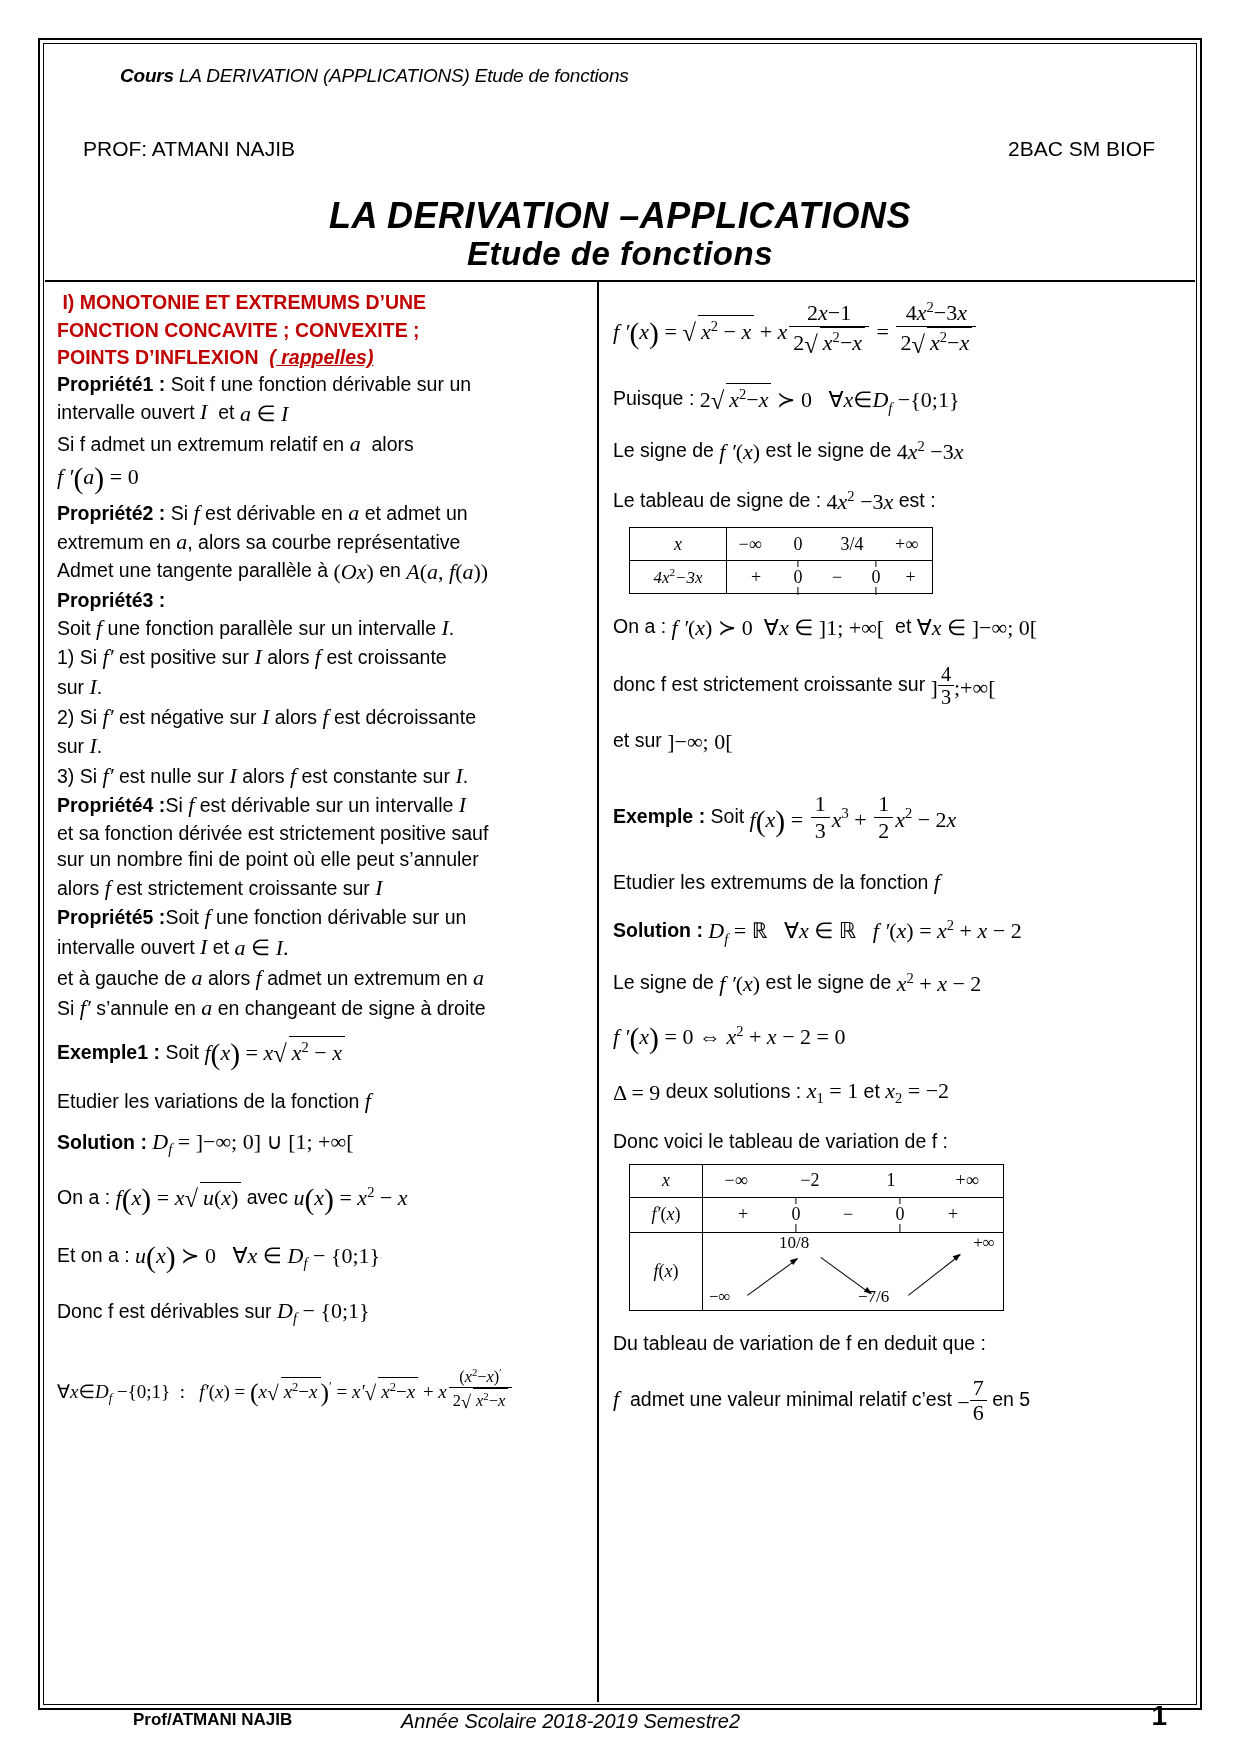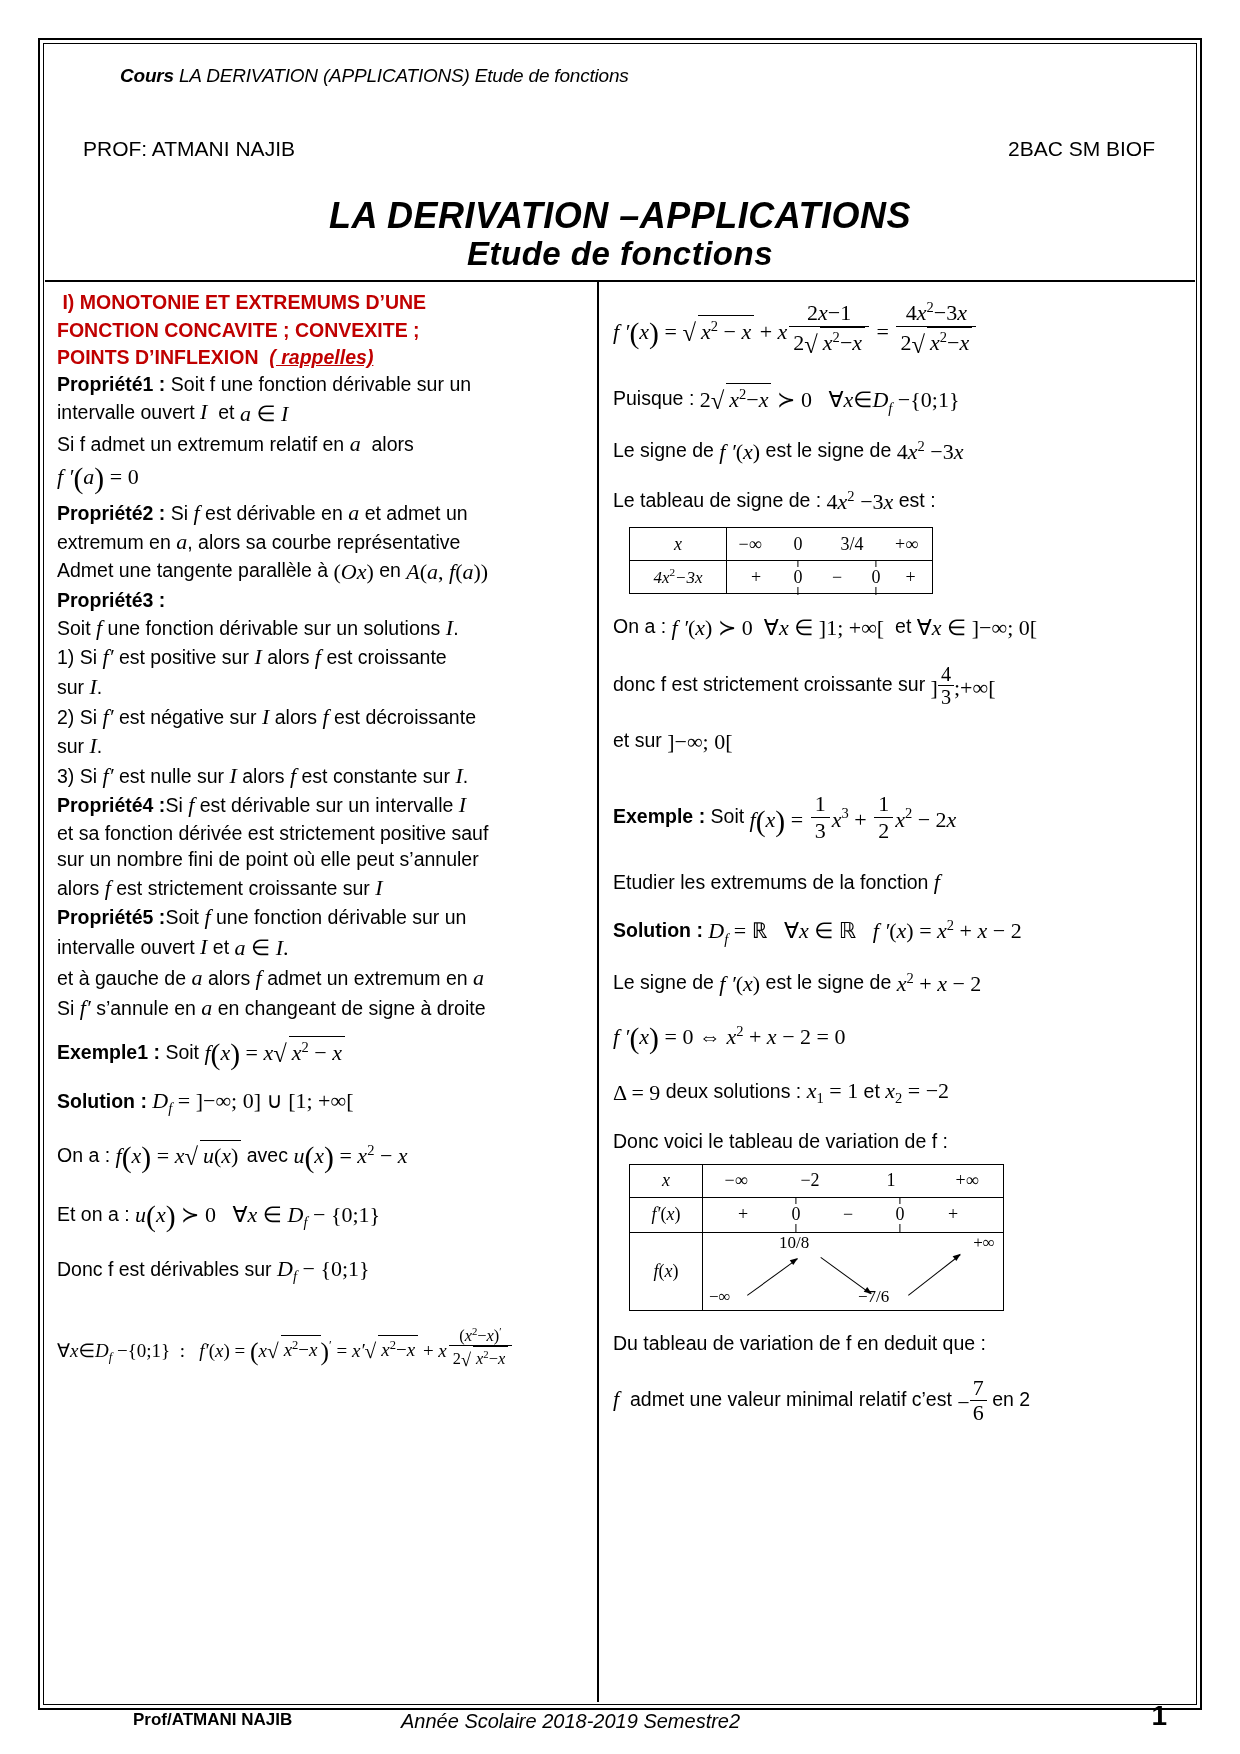--- a/index.html
+++ b/index.html
@@ -148,21 +148,21 @@
         <span>en</span>
         <span class="math"><i>A</i>(<i>a</i>, <i>f</i>(<i>a</i>))</span>
       </p>
 
       <p class="t">
         <b class="lbl">Propriété3 :</b>
       </p>
       <p class="t">
         <span>Soit</span>
         <span class="mi">f</span>
-        <span>une fonction dérivable sur un solutions</span>
+        <span>une fonction parallèle sur un intervalle</span>
         <span class="mi">I</span>.
       </p>
       <p class="t">
         <span>1) Si</span>
         <span class="mi">f′</span>
         <span>est positive sur</span>
         <span class="mi">I</span>
         <span>alors</span>
         <span class="mi">f</span>
         <span>est croissante</span>
@@ -238,20 +238,24 @@
       </p>
 
       <p class="t sp">
         <b class="lbl">Exemple1 :</b>
         <span>Soit</span>
         <span class="math">
           <i>f</i><span class="big-par">(</span><i>x</i><span class="big-par">)</span> = <i>x</i><span class="radsym">√</span><span class="rad"><span class="bar"><i>x</i><span class="sup">2</span> − <i>x</i></span></span>
         </span>
       </p>
 
+      <p class="t sp">
+        <span>Etudier les variations de la fonction</span>
+        <span class="mi">f</span>
+      </p>
 
       <p class="t sp">
         <b class="lbl">Solution :</b>
         <span class="math">
           <i>D</i><span class="sub"><i>f</i></span> = ]−∞; 0] ∪ [1; +∞[
         </span>
       </p>
 
       <p class="t sp2">
         <span>On a :</span>
@@ -443,21 +447,21 @@
         </tr>
       </tbody>
         </table>
 
       <p class="t sp2">Du tableau de variation de f en deduit que :</p>
 
       <p class="t sp2">
         <span class="mi">f</span>&nbsp;
         <span>admet une valeur minimal relatif  c’est</span>
         <span class="math">−<span class="sfrac" style="font-size:1em"><span class="num">7</span><span class="den">6</span></span></span>
-        <span>en 2</span>
+        <span>en 5</span>
       </p>
 
     </div>
   </div>
 
   <div class="footer">
     <span class="f-left">Prof/ATMANI NAJIB</span>
     <span class="f-mid">Année Scolaire 2018-2019  Semestre2</span>
     <span class="f-pg">1</span>
   </div>

